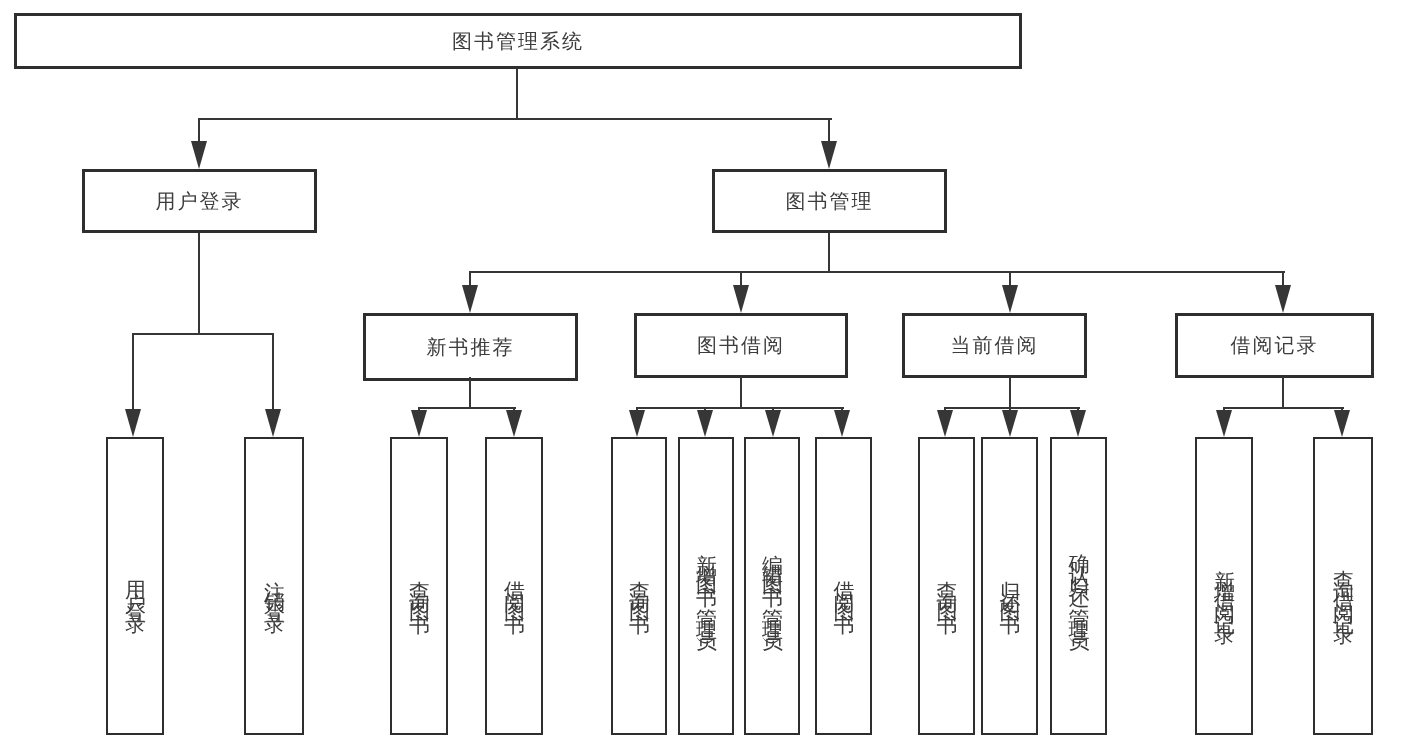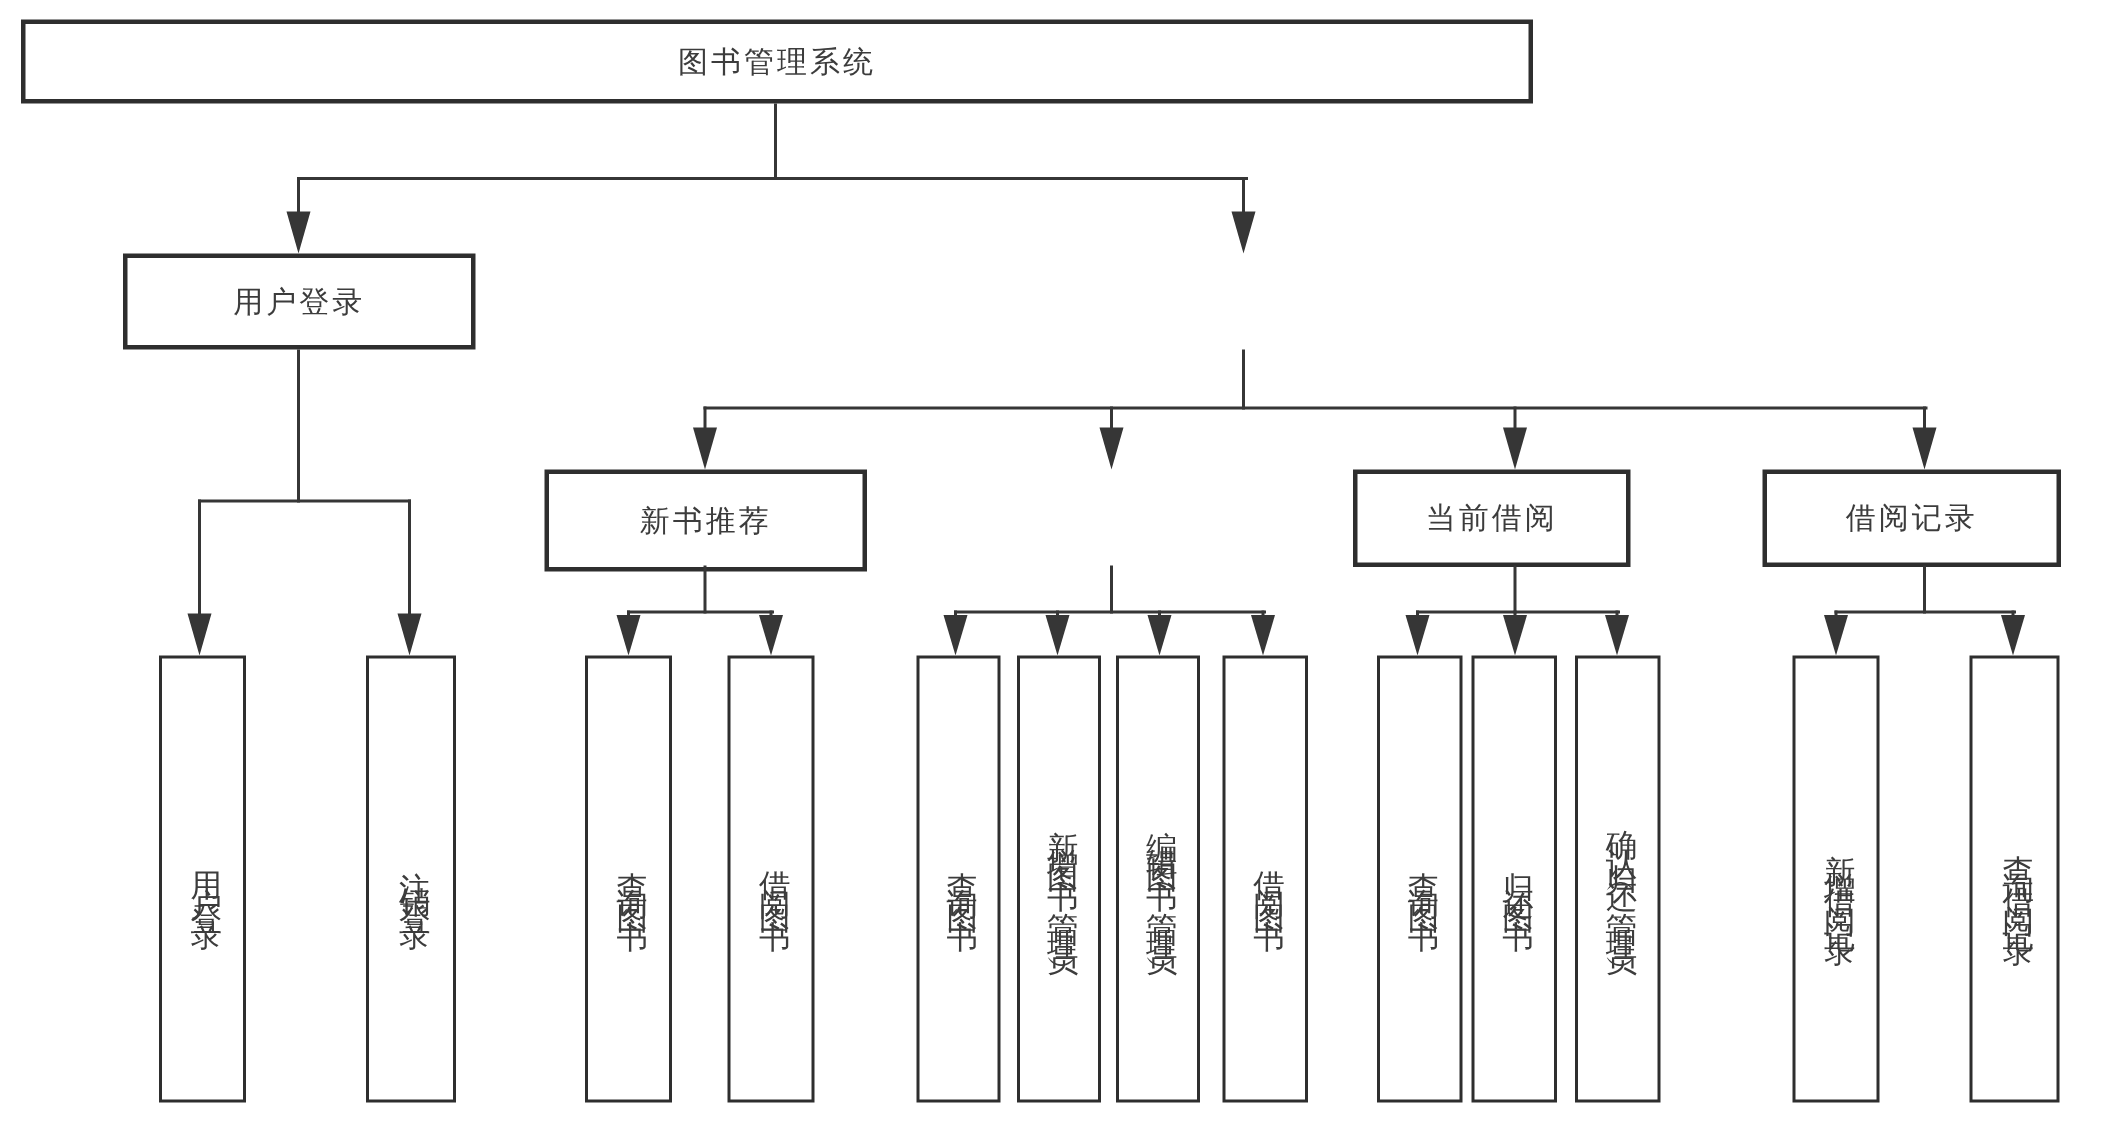--- a/index.html
+++ b/index.html
@@ -1,18 +1,18 @@
 <!DOCTYPE html>
 <html><head>
 <meta charset="utf-8">
 <style>
   html,body{margin:0;padding:0;background:#fff;}
   #canvas{
     position:relative;width:1405px;height:747px;background:#ffffff;
-    font-family:Liberation Mono, monospace;overflow:hidden;
+    font-family:Liberation Serif, serif;overflow:hidden;
   }
   
   .node{
     position:absolute;box-sizing:border-box;background:#ffffff;
     border:3px solid #2e2e2e;display:flex;align-items:center;justify-content:center;
     color:#3c3c3c;font-size:20px;letter-spacing:2px;white-space:nowrap;
   }
   .leaf{
     position:absolute;box-sizing:border-box;background:#ffffff;
     border:2px solid #2e2e2e;display:flex;align-items:center;justify-content:center;
@@ -46,20 +46,23 @@
   <div class="ln" style="left:516px;top:69px;width:2px;height:50px;"></div>
   <div class="ln" style="left:198px;top:118px;width:634px;height:2px;"></div>
   <div class="ln" style="left:198px;top:118px;width:2px;height:26px;"></div>
   <div class="ah" style="left:191px;top:141px;"></div>
   <div class="ln" style="left:828px;top:118px;width:2px;height:26px;"></div>
   <div class="ah" style="left:821px;top:141px;"></div>
 
   <div class="node" style="left:82px;top:169px;width:235px;height:64px;">
     <span>用户登录</span>
   </div>
+  <div class="node" style="left:712px;top:169px;width:235px;height:64px;">
+    <span>图书管理</span>
+  </div>
 
   <div class="ln" style="left:198px;top:233px;width:2px;height:102px;"></div>
   <div class="ln" style="left:132px;top:333px;width:142px;height:2px;"></div>
   <div class="ln" style="left:132px;top:333px;width:2px;height:78px;"></div>
   <div class="ah" style="left:125px;top:409px;"></div>
   <div class="ln" style="left:272px;top:333px;width:2px;height:78px;"></div>
   <div class="ah" style="left:265px;top:409px;"></div>
 
   <div class="ln" style="left:828px;top:233px;width:2px;height:40px;"></div>
   <div class="ln" style="left:469px;top:271px;width:816px;height:2px;"></div>
@@ -67,20 +70,23 @@
   <div class="ah" style="left:462px;top:285px;"></div>
   <div class="ln" style="left:740px;top:271px;width:2px;height:16px;"></div>
   <div class="ah" style="left:733px;top:285px;"></div>
   <div class="ln" style="left:1009px;top:271px;width:2px;height:16px;"></div>
   <div class="ah" style="left:1002px;top:285px;"></div>
   <div class="ln" style="left:1282px;top:271px;width:2px;height:16px;"></div>
   <div class="ah" style="left:1275px;top:285px;"></div>
 
   <div class="node" style="left:363px;top:313px;width:215px;height:68px;">
     <span>新书推荐</span>
+  </div>
+  <div class="node" style="left:634px;top:313px;width:214px;height:65px;">
+    <span>图书借阅</span>
   </div>
   <div class="node" style="left:902px;top:313px;width:185px;height:65px;">
     <span>当前借阅</span>
   </div>
   <div class="node" style="left:1175px;top:313px;width:199px;height:65px;">
     <span>借阅记录</span>
   </div>
 
   <div class="ln" style="left:469px;top:377px;width:2px;height:32px;"></div>
   <div class="ln" style="left:418px;top:407px;width:98px;height:2px;"></div>

